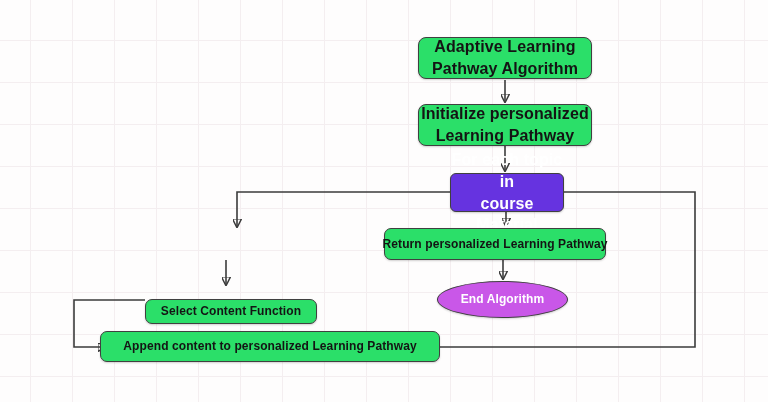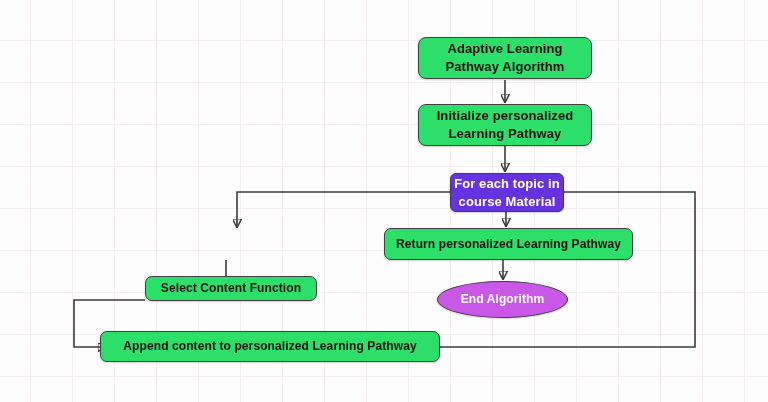--- a/index.html
+++ b/index.html
@@ -35,43 +35,43 @@
     box-sizing: border-box;
     display: flex;
     align-items: center;
     justify-content: center;
     text-align: center;
     border: 1.5px solid #404040;
     border-radius: 7px;
     box-shadow: 0 1px 2px rgba(0,0,0,0.18);
     font-weight: 600;
     color: #141414;
-    font-size: 13px;
+    font-size: 16px;
     line-height: 1.35;
     letter-spacing: 0.1px;
   }
   .node .label {
     white-space: pre-line;
     pointer-events: none;
   }
   .node.single .label { white-space: nowrap; }
   .node.single { font-size: 12px; }
   .green  { background-color: #2bdf69; }
   .violet { background-color: #6633e0; color: #ffffff; }
   .orchid { background-color: #c957e8; color: #ffffff; text-align: right; }
   .ellipse { border-radius: 50%; }
   .rounded-lg { border-radius: 8px; }
 
   
   #node-start      { left: 418px; top:  37px; width: 174px; height: 42px; }
   #node-initialize { left: 418px; top: 104px; width: 174px; height: 42px; }
   #node-loop       { left: 450px; top: 173px; width: 114px; height: 39px; border-radius: 6px; }
   #node-determine  { left: 118px; top: 229px; width: 236px; height: 31px; }
-  #node-return     { left: 384px; top: 228px; width: 249px; height: 32px; }
-  #node-select     { left: 145px; top: 276px; width: 172px; height: 25px; }
+  #node-return     { left: 384px; top: 228px; width: 222px; height: 32px; }
+  #node-select     { left: 145px; top: 299px; width: 172px; height: 25px; }
   #node-end       { left: 437px; top: 281px; width: 131px; height: 37px; }
   #node-append     { left: 100px; top: 331px; width: 340px; height: 31px; }
 </style>
 </head>
 <body>
 
 <div class="canvas">
 
   <svg class="edge-layer" width="768" height="402" viewBox="0 0 768 402" xmlns="http://www.w3.org/2000/svg">
     <defs>

